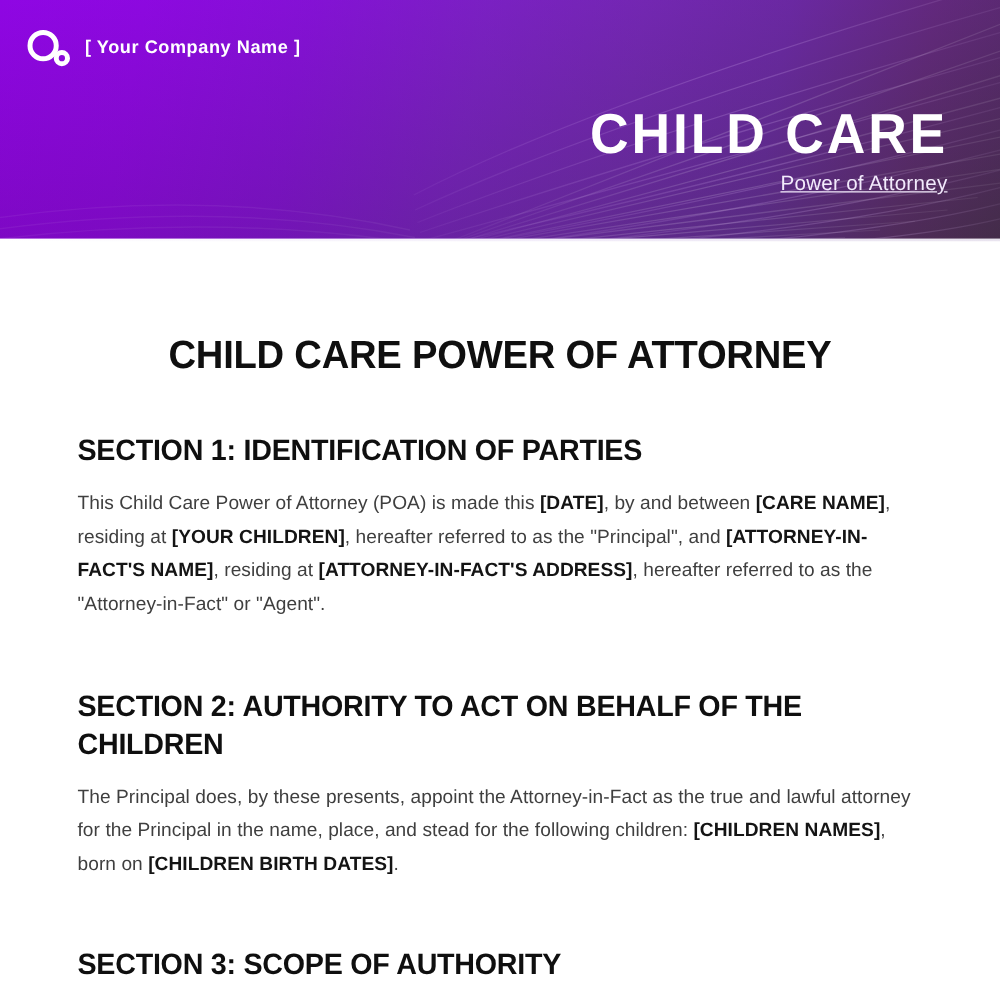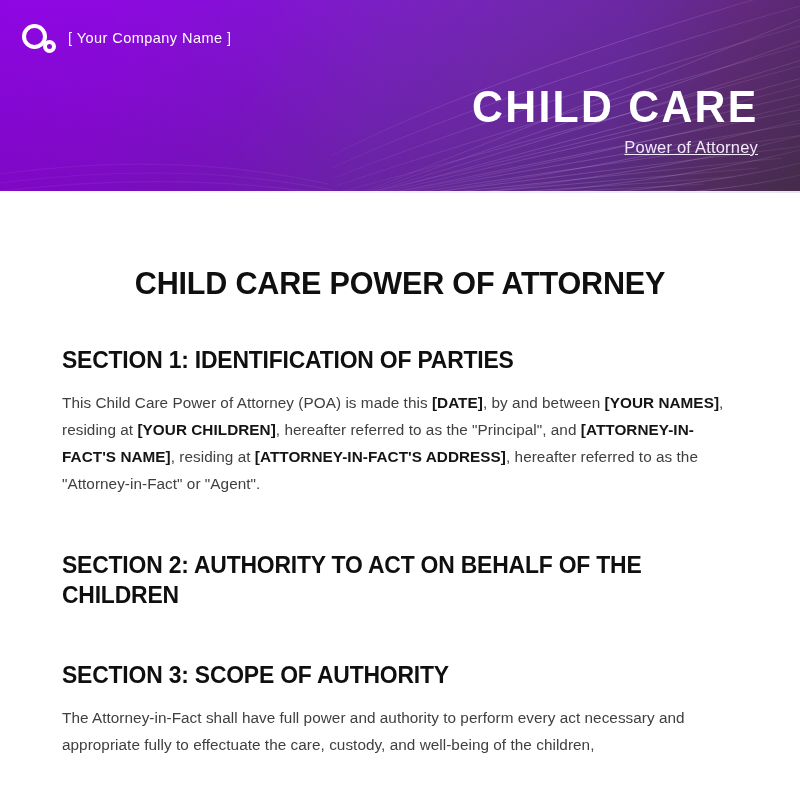--- a/index.html
+++ b/index.html
@@ -63,21 +63,21 @@
     border: 4.2px solid #ffffff;
     border-radius: 50%;
     background: transparent;
   }
   .company-name {
     position: absolute;
     left: 68px; top: 30px;
     color: #ffffff;
     font-size: 14.5px;
     letter-spacing: 0.45px;
-    font-weight: 400;
+    font-weight: 700;
     white-space: nowrap;
   }
 
   .banner-title {
     position: absolute;
     right: 42px; top: 84px;
     color: #ffffff;
     font-size: 45px;
     font-weight: 700;
     letter-spacing: 2.4px;
@@ -228,21 +228,22 @@
 
     <div class="banner-subtitle">Power of Attorney</div>
   </div>
   <div class="banner-edge"></div>
 
   <div class="doc">
 
     <h1 class="doc-title">CHILD CARE POWER OF ATTORNEY</h1>
 
     <h2 class="section-heading sec1-heading">SECTION 1: IDENTIFICATION OF PARTIES</h2>
-    <p class="body-text">This Child Care Power of Attorney (POA) is made this <b>[DATE]</b>, by and between <b>[YOUR NAMES]</b>, residing at <b>[YOUR CHILDREN]</b>, hereafter referred to as the "Principal", and <b>[ATTORNEY-IN-FACT'S NAME]</b>, residing at <b>[ATTORNEY-IN-FACT'S ADDRESS]</b>, hereafter referred to as the "Attorney-in-Fact" or "Agent".</p>
+    <p class="body-text">This Child Care Power of Attorney (POA) is made this <b>[DATE]</b>, by and between <b>[CARE NAME]</b>, residing at <b>[YOUR CHILDREN]</b>, hereafter referred to as the "Principal", and <b>[ATTORNEY-IN-FACT'S NAME]</b>, residing at <b>[ATTORNEY-IN-FACT'S ADDRESS]</b>, hereafter referred to as the "Attorney-in-Fact" or "Agent".</p>
 
     <h2 class="section-heading sec2-heading">SECTION 2: AUTHORITY TO ACT ON BEHALF OF THE CHILDREN</h2>
+    <p class="body-text">The Principal does, by these presents, appoint the Attorney-in-Fact as the true and lawful attorney for the Principal in the name, place, and stead for the following children: <b>[CHILDREN NAMES]</b>, born on <b>[CHILDREN BIRTH DATES]</b>.</p>
 
     <h2 class="section-heading sec3-heading">SECTION 3: SCOPE OF AUTHORITY</h2>
     <p class="body-text">The Attorney-in-Fact shall have full power and authority to perform every act necessary and appropriate fully to effectuate the care, custody, and well-being of the children,</p>
 
   </div>
 </div>
 
 </body></html>

